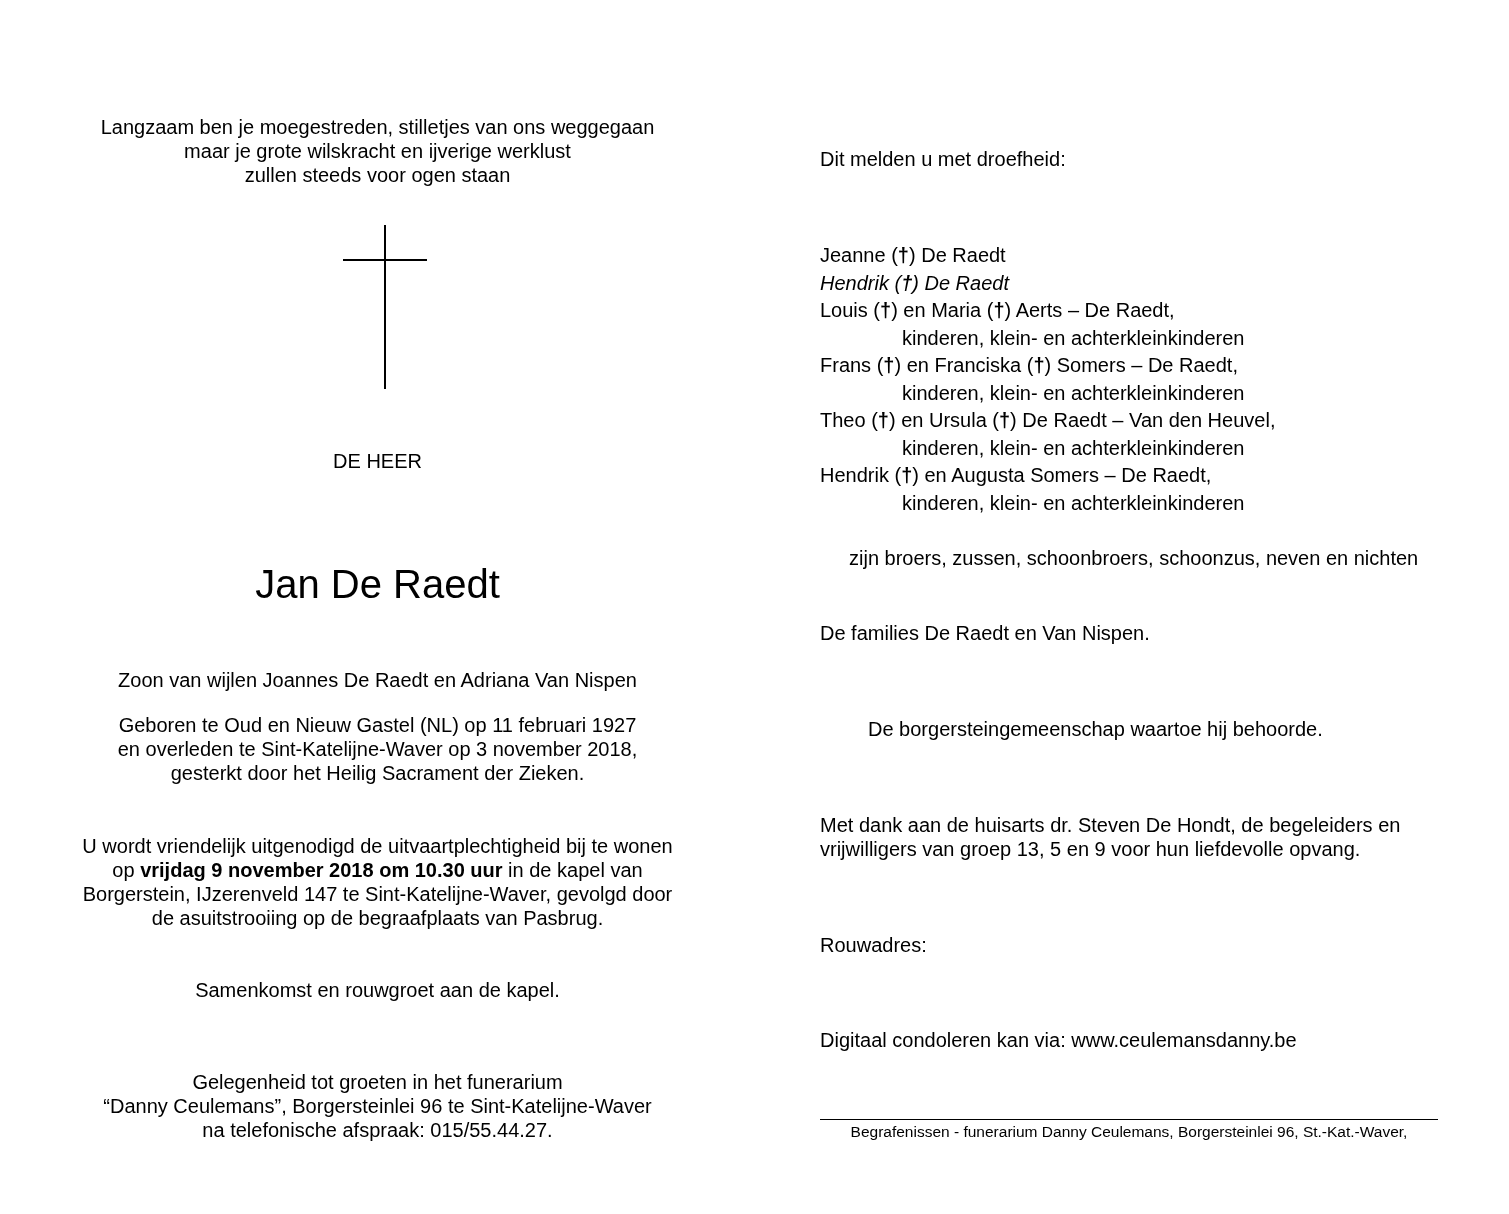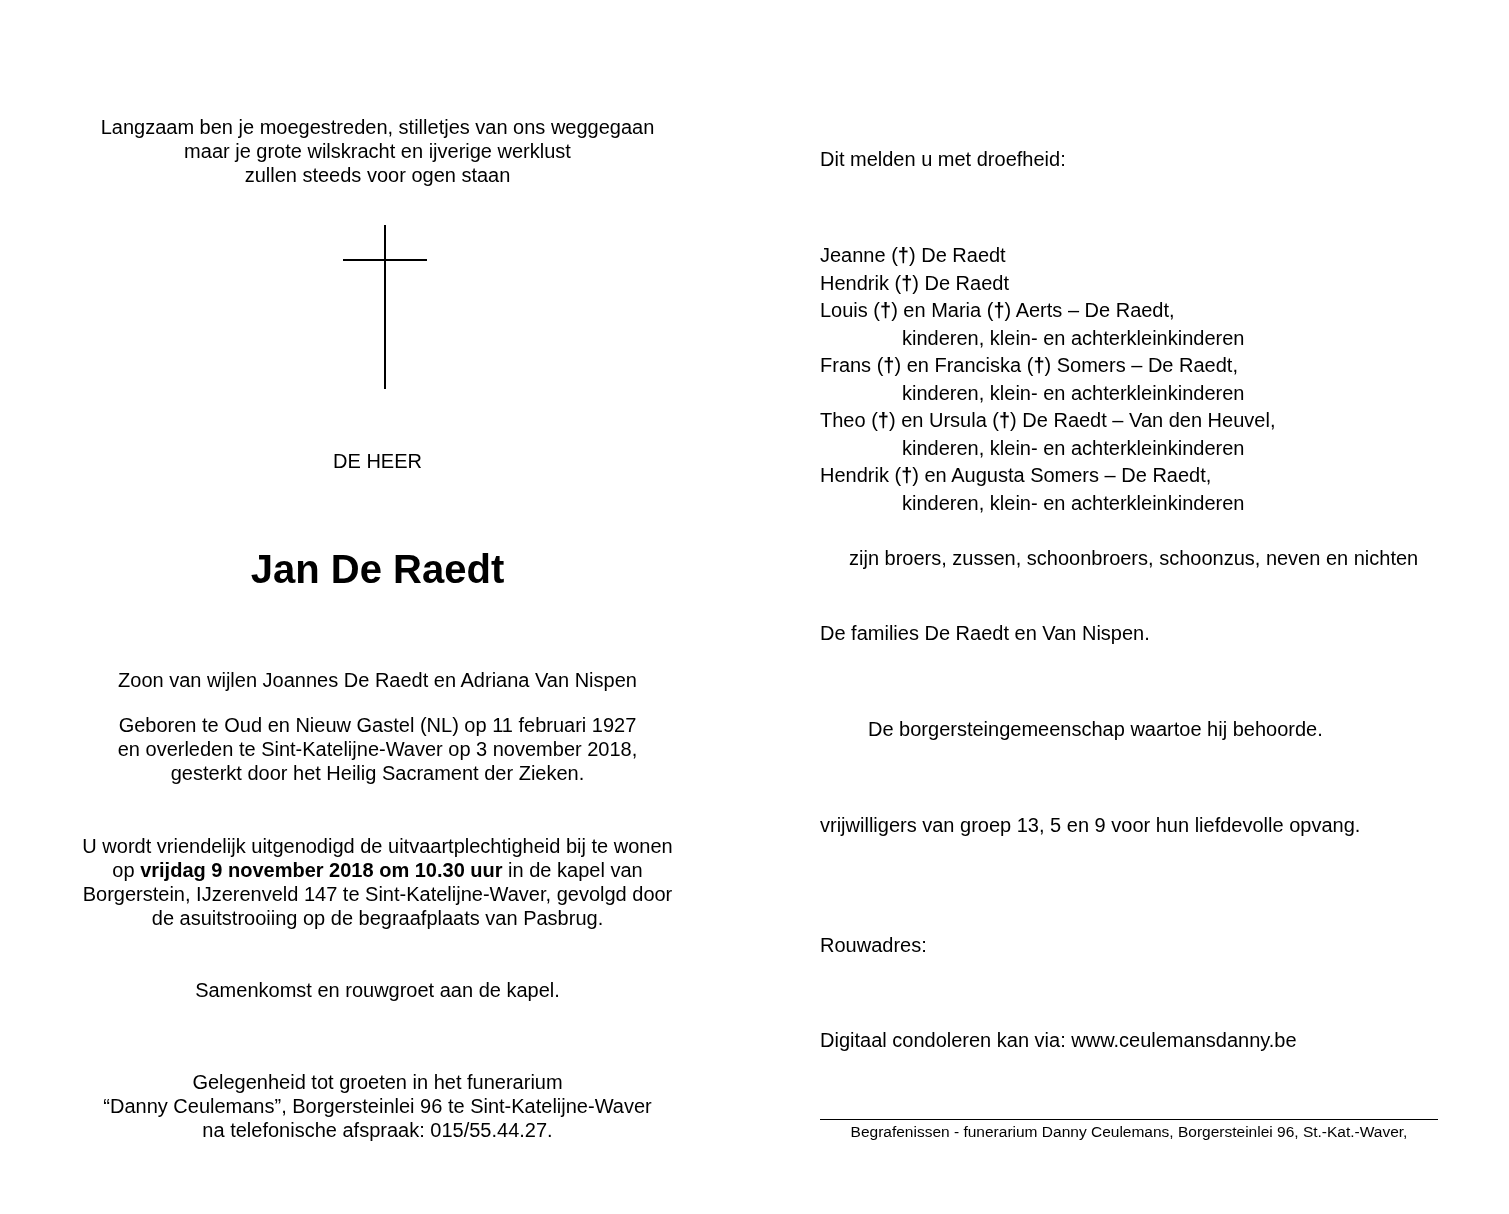--- a/index.html
+++ b/index.html
@@ -7,21 +7,21 @@
     width: 1509px; height: 1214px; position: relative; overflow: hidden;
     font-family: "Liberation Sans", sans-serif; color: #000000;
   }
   .abs { position: absolute; }
   .center { text-align: center; }
   .t20 { font-size: 20px; line-height: 24px; }
   .lc { left: 40px; width: 675px; }
   .cross-v { position: absolute; left: 384px; top: 225px; width: 2px; height: 164px; background: #000; }
   .cross-h { position: absolute; left: 343px; top: 259px; width: 84px; height: 2px; background: #000; }
   .title { font-size: 20px; line-height: 24px; }
-  .name { font-size: 40px; font-weight: bold; line-height: 46px; }
+  .name { font-size: 40px; font-weight: normal; line-height: 46px; margin-top: 15px; }
   .rline { position: absolute; left: 820px; font-size: 20px; line-height: 24px; white-space: nowrap; }
   .indent { left: 902px; }
   .dagger { font-weight: bold; }
   .footer-rule { position: absolute; left: 820px; top: 1119px; width: 618px; height: 1px; background: #000; }
   .footer { position: absolute; left: 820px; width: 618px; text-align: center; font-size: 15.5px; line-height: 19px; }
   b { font-weight: bold; margin-top: 32px; }
 </style>
 </head>
 <body>
 
@@ -60,38 +60,39 @@
 <div class="abs center t20 lc" style="top:1070px;">
   <div>Gelegenheid tot groeten in het funerarium</div>
   <div>“Danny Ceulemans”, Borgersteinlei 96 te Sint-Katelijne-Waver</div>
   <div>na telefonische afspraak: 015/55.44.27.</div>
 </div>
 
 <div class="rline" style="top:147px;">Dit melden u met droefheid:</div>
 
 <div>
   <div class="rline" style="top:243px;"><span>Jeanne (</span><span class="dagger">†</span><span>) De Raedt</span></div>
-  <div class="rline" style="top:271px;"><span>Hendrik (</span><span class="dagger">†</span><span>) De Raedt</span></div>
+  <div class="rline" style="top:271px;font-style:italic;"><span>Hendrik (</span><span class="dagger">†</span><span>) De Raedt</span></div>
   <div class="rline" style="top:298px;text-align:right;"><span>Louis (</span><span class="dagger">†</span><span>) en Maria (</span><span class="dagger">†</span><span>) Aerts – De Raedt,</span></div>
   <div class="rline indent" style="top:326px;">kinderen, klein- en achterkleinkinderen</div>
   <div class="rline" style="top:353px;"><span>Frans (</span><span class="dagger">†</span><span>) en Franciska (</span><span class="dagger">†</span><span>) Somers – De Raedt,</span></div>
   <div class="rline indent" style="top:381px;">kinderen, klein- en achterkleinkinderen</div>
   <div class="rline" style="top:408px;text-align:right;"><span>Theo (</span><span class="dagger">†</span><span>) en Ursula (</span><span class="dagger">†</span><span>) De Raedt – Van den Heuvel,</span></div>
   <div class="rline indent" style="top:436px;">kinderen, klein- en achterkleinkinderen</div>
   <div class="rline" style="top:463px;"><span>Hendrik (</span><span class="dagger">†</span><span>) en Augusta Somers – De Raedt,</span></div>
   <div class="rline indent" style="top:491px;">kinderen, klein- en achterkleinkinderen</div>
 </div>
 
 <div class="rline" style="top:546px; left:849px;">zijn broers, zussen, schoonbroers, schoonzus, neven en nichten</div>
 
 <div class="rline" style="top:621px;">De families De Raedt en Van Nispen.</div>
 
 <div class="rline" style="top:717px;margin-left:48px;">De borgersteingemeenschap waartoe hij behoorde.</div>
 
 <div class="rline" style="top:813px;">
+  <div>Met dank aan de huisarts dr. Steven De Hondt, de begeleiders en</div>
   <div>vrijwilligers van groep 13, 5 en 9 voor hun liefdevolle opvang.</div>
 </div>
 
 <div class="rline" style="top:933px;">Rouwadres:</div>
 
 <div class="rline" style="top:1028px;">Digitaal condoleren kan via: www.ceulemansdanny.be</div>
 
 <div class="footer-rule"></div>
 <div class="footer" style="top:1122px;">
   <div>Begrafenissen -  funerarium Danny Ceulemans, Borgersteinlei 96, St.-Kat.-Waver,</div>

